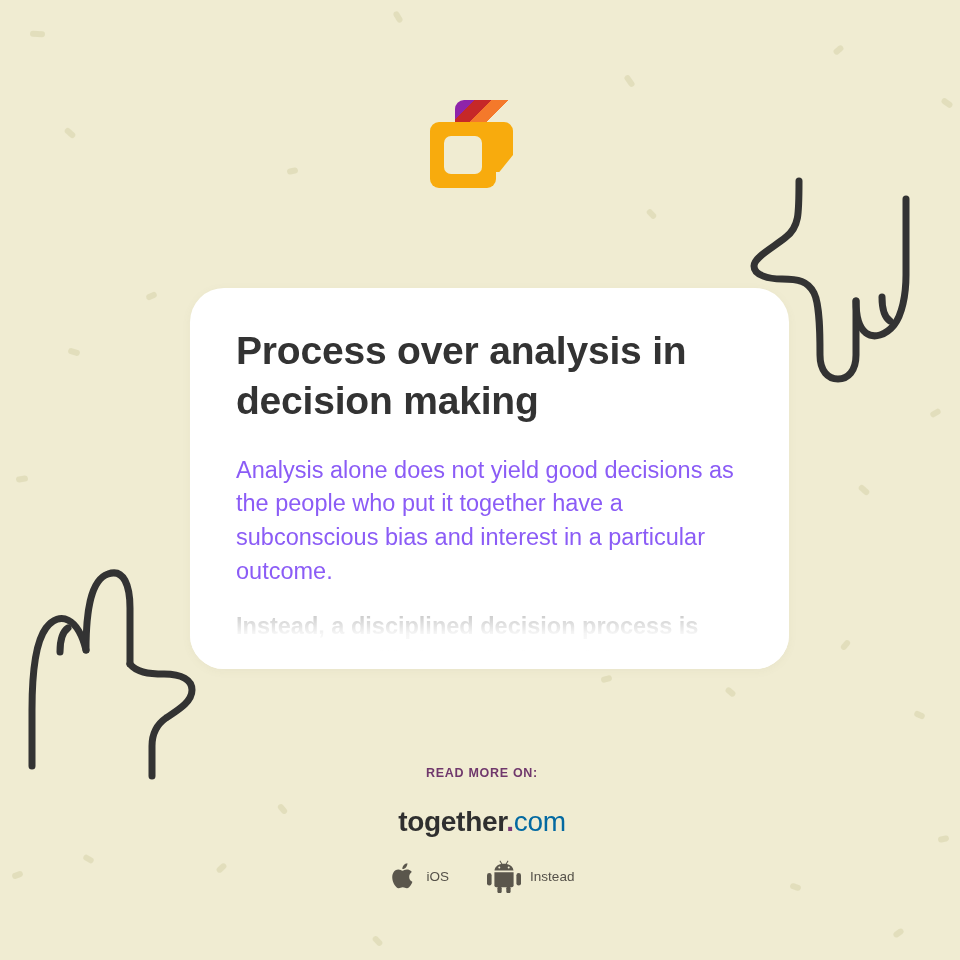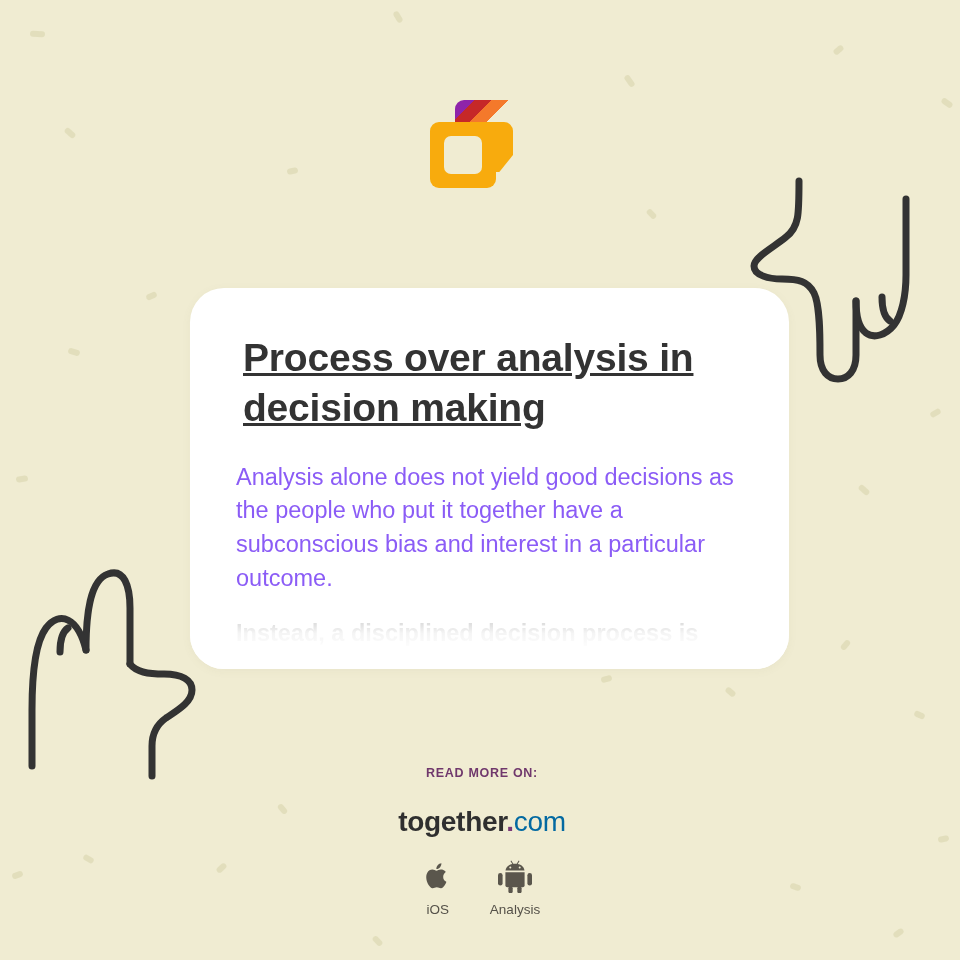--- a/index.html
+++ b/index.html
@@ -85,27 +85,26 @@
     height: 381px;
     background: #ffffff;
     border-radius: 34px;
     overflow: hidden;
     box-shadow: 0 2px 10px rgba(120,115,80,.06);
   }
   .card-inner {
     padding: 38px 46px 0 46px;
   }
   .card-title {
-    margin: 7px;
+    margin: 0;
     font-size: 39px;
     line-height: 1.28;
     font-weight: bold;
     color: #333333;
     letter-spacing: -.2px;
-    text-decoration: underline;
   }
   .card-body {
     margin: 28px 0 0 0;
     font-size: 23.5px;
     line-height: 1.43;
     color: #8b5cf6;
   }
   .card-fade {
     margin: 22px 0 0 0;
     font-size: 23.5px;
@@ -152,21 +151,20 @@
     margin-top: 22px;
     display: flex;
     justify-content: center;
     align-items: center;
     gap: 38px;
   }
   .store {
     display: flex;
     align-items: center;
     gap: 9px;
-    flex-direction: column;
   }
   .store-label {
     font-size: 13.5px;
     color: #555149;
   }
 </style>
 </head>
 <body>
 
 <div class="stage">
@@ -253,18 +251,18 @@
             <rect x="0" y="13" width="4.6" height="12.5" rx="2.3"></rect>
             <rect x="29.4" y="13" width="4.6" height="12.5" rx="2.3"></rect>
             <path d="M7.4 12.2h19.2v13.1a1.9 1.9 0 0 1-1.9 1.9H9.3a1.9 1.9 0 0 1-1.9-1.9V12.2z"></path>
             <rect x="10.4" y="26.2" width="4.3" height="7.2" rx="2.1"></rect>
             <rect x="19.3" y="26.2" width="4.3" height="7.2" rx="2.1"></rect>
             <path d="M7.5 10.4c.4-3.3 3.2-5.9 6.8-6.4l-1.6-2.6a.5.5 0 0 1 .9-.5l1.7 2.9a11 11 0 0 1 3.4 0l1.7-2.9a.5.5 0 0 1 .9.5l-1.6 2.6c3.6.5 6.4 3.1 6.8 6.4H7.5z"></path>
             <circle cx="12.3" cy="7.5" r="1" fill="#f0ecd2"></circle>
             <circle cx="21.7" cy="7.5" r="1" fill="#f0ecd2"></circle>
           </g>
         </svg>
-        <span class="store-label">Analysis</span>
+        <span class="store-label">Instead</span>
       </div>
     </div>
   </div>
 
 </div>
 
 </body></html>

